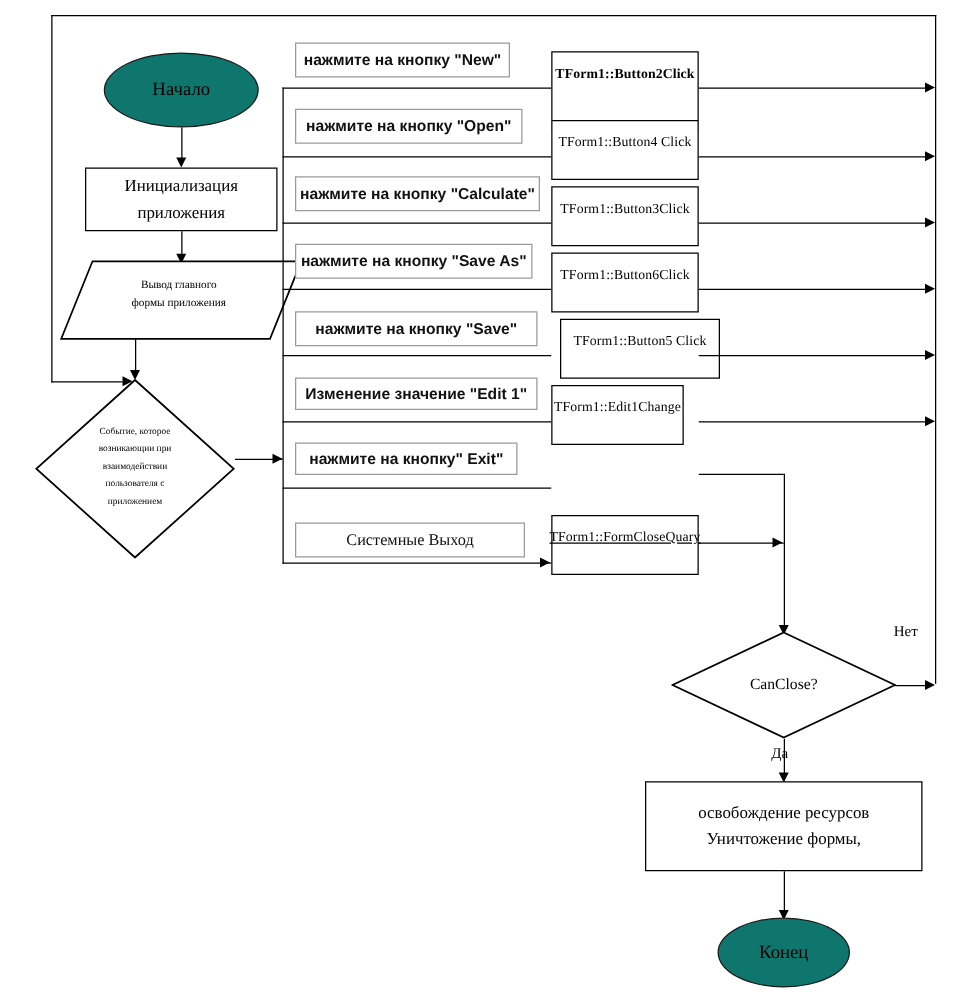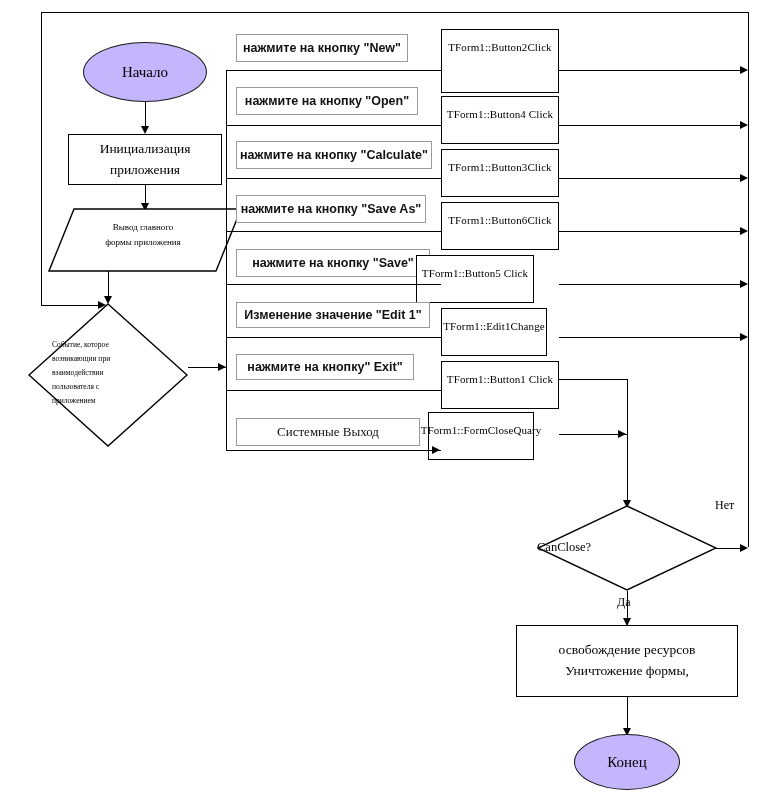--- a/index.html
+++ b/index.html
@@ -3,21 +3,21 @@
 <meta charset="utf-8">
 <style>
   html,body{margin:0;padding:0;background:#fff;}
   #canvas{position:relative;width:766px;height:802px;background:#fff;
           font-family:"Liberation Serif",serif;overflow:hidden;}
   .abs{position:absolute;box-sizing:border-box;}
 
   
   .ellipse{border:1.5px solid #1a1a1a;border-radius:50%;
            display:flex;align-items:center;justify-content:center;
-           font-size:15px;color:#000;background:#c4b5fd;}
+           font-size:15px;color:#000;background:#0f766e;}
 
   
   .proc{border:1.3px solid #000;background:#fff;
         display:flex;flex-direction:column;align-items:center;
         justify-content:center;font-size:13.5px;color:#000;
         text-align:center;line-height:1.55;}
 
   
   .handler{border:1.3px solid #000;background:#fff;
            display:flex;align-items:flex-start;justify-content:center;
@@ -31,21 +31,21 @@
              font-weight:700;font-size:12.5px;color:#111;
              white-space:nowrap;}
   .label-box.serif{font-family:"Liberation Serif",serif;font-weight:400;font-size:13px;}
 
   
   .io-wrap{}
   .io-text{position:absolute;text-align:center;font-size:9px;
            color:#000;line-height:1.7;}
 
   
-  .dia-text{position:absolute;text-align:left;color:#000;}
+  .dia-text{position:absolute;text-align:center;color:#000;}
 
   
   .hline{background:#000;height:1.2px;}
   .vline{background:#000;width:1.2px;}
   .arr-r{width:0;height:0;border-top:4.5px solid transparent;
          border-bottom:4.5px solid transparent;border-left:8px solid #000;}
   .arr-d{width:0;height:0;border-left:4.5px solid transparent;
          border-right:4.5px solid transparent;border-top:8px solid #000;}
 
   .edge-label{position:absolute;font-size:12px;color:#000;
@@ -97,21 +97,21 @@
   </div>
 
   <div class="abs hline" style="left:188px;top:366.5px;width:38px;"></div>
   <div class="abs arr-r" style="left:218px;top:362.5px;"></div>
 
   <div class="abs vline" style="left:226px;top:70px;height:381px;"></div>
 
   <div class="abs label-box" style="left:236px;top:34px;width:172px;height:28px;">
     <span>нажмите на кнопку "New"</span>
   </div>
-  <div class="abs handler" style="left:441px;top:29px;width:118px;height:64px;">
+  <div class="abs handler" style="left:441px;top:41px;width:118px;height:64px;font-weight:bold;">
     <span>TForm1::Button2Click</span>
   </div>
   <div class="abs hline" style="left:226px;top:70px;width:215px;"></div>
   <div class="abs hline" style="left:559px;top:70px;width:181px;"></div>
   <div class="abs arr-r" style="left:740px;top:66px;"></div>
 
   <div class="abs label-box" style="left:236px;top:87px;width:182px;height:28px;">
     <span>нажмите на кнопку "Open"</span>
   </div>
   <div class="abs handler" style="left:441px;top:96px;width:118px;height:48px;">
@@ -137,51 +137,48 @@
   <div class="abs handler" style="left:441px;top:202px;width:118px;height:48px;">
     <span>TForm1::Button6Click</span>
   </div>
   <div class="abs hline" style="left:226px;top:231px;width:215px;"></div>
   <div class="abs hline" style="left:559px;top:231px;width:181px;"></div>
   <div class="abs arr-r" style="left:740px;top:227px;"></div>
 
   <div class="abs label-box" style="left:236px;top:249px;width:194px;height:28px;">
     <span>нажмите на кнопку "Save"</span>
   </div>
-  <div class="abs handler" style="left:416px;top:255px;width:118px;height:48px;">
+  <div class="abs handler" style="left:448px;top:255px;width:128px;height:48px;">
     <span>TForm1::Button5 Click</span>
   </div>
   <div class="abs hline" style="left:226px;top:284px;width:215px;"></div>
   <div class="abs hline" style="left:559px;top:284px;width:181px;"></div>
   <div class="abs arr-r" style="left:740px;top:280px;"></div>
 
   <div class="abs label-box" style="left:236px;top:302px;width:194px;height:26px;">
     <span>Изменение значение "Edit 1"</span>
   </div>
   <div class="abs handler" style="left:441px;top:308px;width:106px;height:48px;">
     <span>TForm1::Edit1Change</span>
   </div>
   <div class="abs hline" style="left:226px;top:337px;width:215px;"></div>
   <div class="abs hline" style="left:559px;top:337px;width:181px;"></div>
   <div class="abs arr-r" style="left:740px;top:333px;"></div>
 
   <div class="abs label-box" style="left:236px;top:354px;width:178px;height:26px;">
     <span>нажмите на кнопку" Exit"</span>
   </div>
-  <div class="abs handler" style="left:441px;top:361px;width:118px;height:48px;">
-    <span>TForm1::Button1 Click</span>
-  </div>
   <div class="abs hline" style="left:226px;top:390px;width:215px;"></div>
 
   <div class="abs hline" style="left:559px;top:379px;width:68px;"></div>
 
   <div class="abs label-box serif" style="left:236px;top:418px;width:184px;height:28px;">
     <span>Системные Выход</span>
   </div>
-  <div class="abs handler" style="left:428px;top:412px;width:106px;height:48px;">
+  <div class="abs handler" style="left:441px;top:412px;width:118px;height:48px;text-decoration:underline;">
     <span>TForm1::FormCloseQuary</span>
   </div>
   <div class="abs hline" style="left:226px;top:450px;width:215px;"></div>
   <div class="abs arr-r" style="left:432px;top:446px;"></div>
   <div class="abs hline" style="left:559px;top:434px;width:68px;"></div>
   <div class="abs arr-r" style="left:618px;top:430px;"></div>
 
   <div class="abs vline" style="left:626.5px;top:379px;height:126px;"></div>
   <div class="abs arr-d" style="left:622.5px;top:500px;"></div>
 

